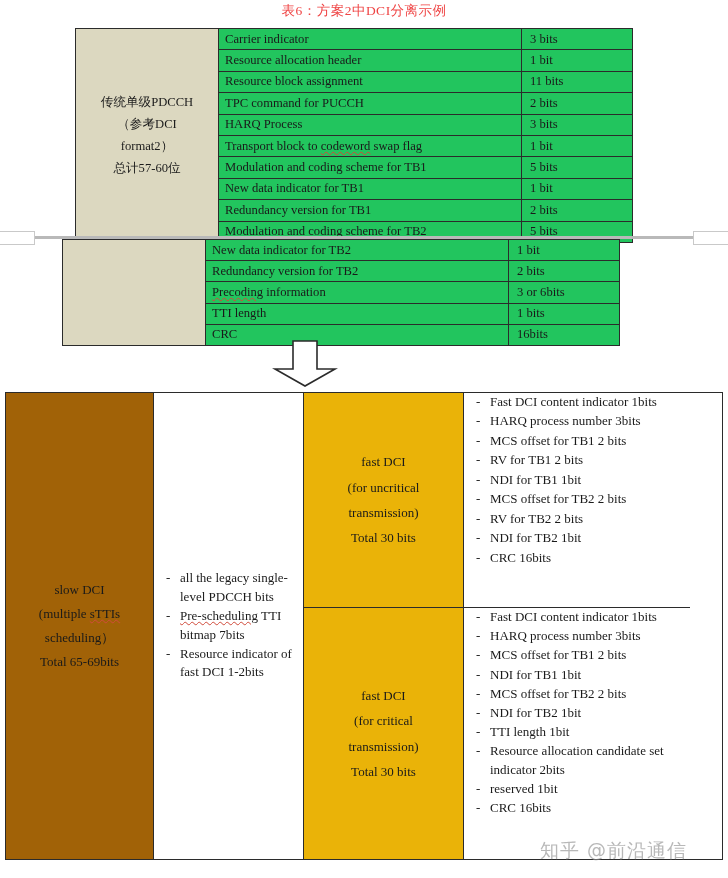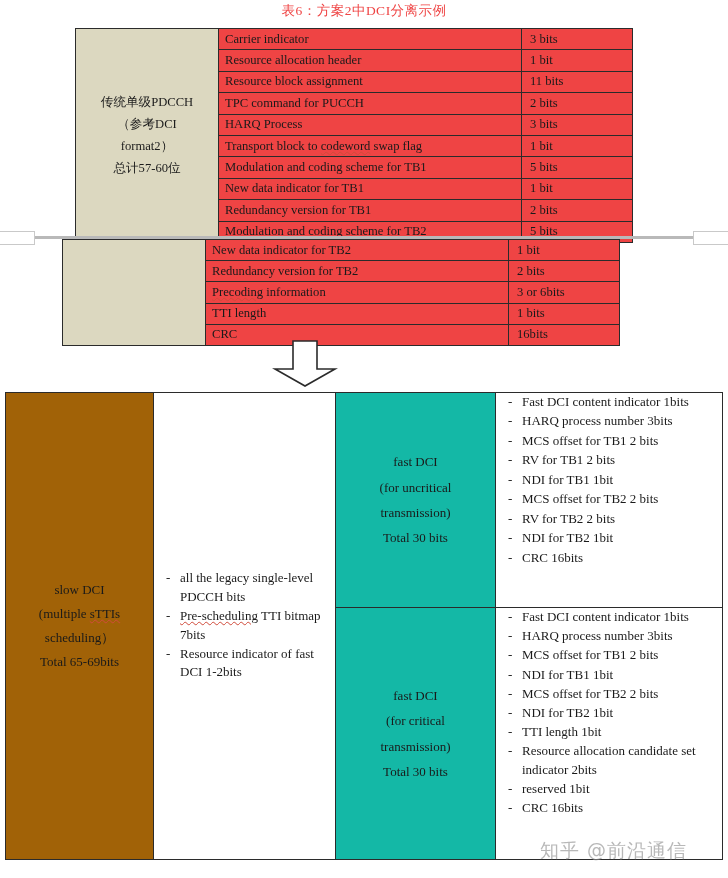--- a/index.html
+++ b/index.html
@@ -31,21 +31,21 @@
   .dci-table {
     position: absolute;
     border-collapse: collapse;
     table-layout: fixed;
   }
   .dci-table td {
     border: 1px solid #2b2b2b;
     font-size: 12.6px;
     padding: 0 0 0 6px;
     vertical-align: middle;
-    background: #ef4444;
+    background: #22c55e;
     white-space: nowrap;
   }
   .label-cell {
     background: #dcd8c0 !important;
     text-align: center;
     line-height: 1.75;
     font-size: 13px;
     padding: 0 3px !important;
     white-space: normal !important;
   }
@@ -111,21 +111,21 @@
     align-items: center;
     justify-content: center;
   }
   .slow-text {
     text-align: center;
     font-size: 13px;
     line-height: 1.85;
     padding: 0 6px;
   }
   .col-legacy {
-    width: 182px;
+    width: 150px;
     background: #ffffff;
     border-right: 1px solid #2b2b2b;
     display: flex;
     align-items: center;
   }
   .col-fast {
     width: 386px;
     display: flex;
     flex-direction: column;
   }
@@ -136,21 +136,21 @@
   }
   .fast-row.top {
     height: 215px;
     border-bottom: 1px solid #2b2b2b;
   }
   .fast-row.bottom {
     height: 251px;
   }
   .fast-box {
     width: 160px;
-    background: #14b8a6;
+    background: #eab308;
     border-right: 1px solid #2b2b2b;
     box-sizing: border-box;
     display: flex;
     align-items: center;
     justify-content: center;
     flex: 0 0 160px;
   }
   .fast-box-text {
     text-align: center;
     font-size: 13px;

